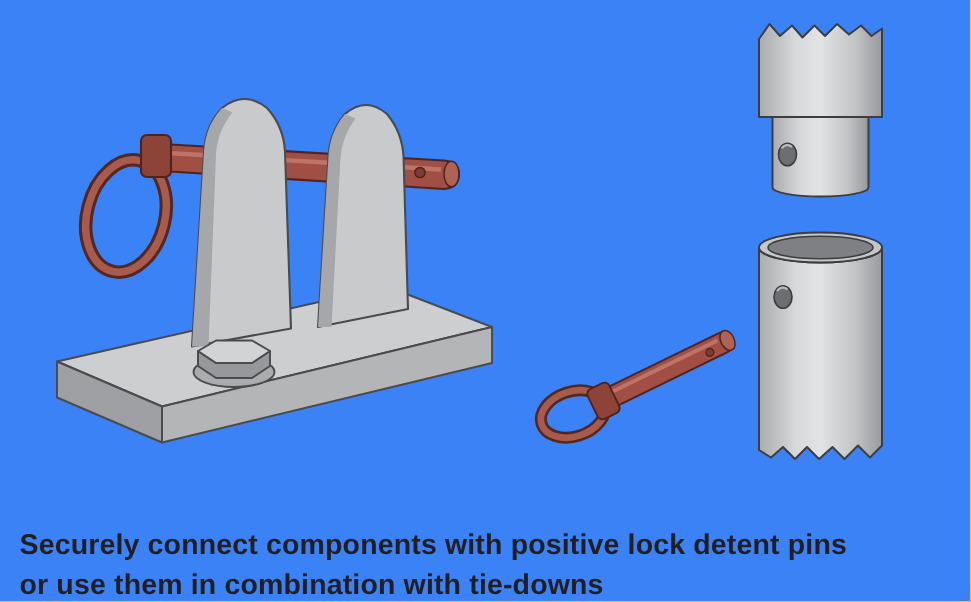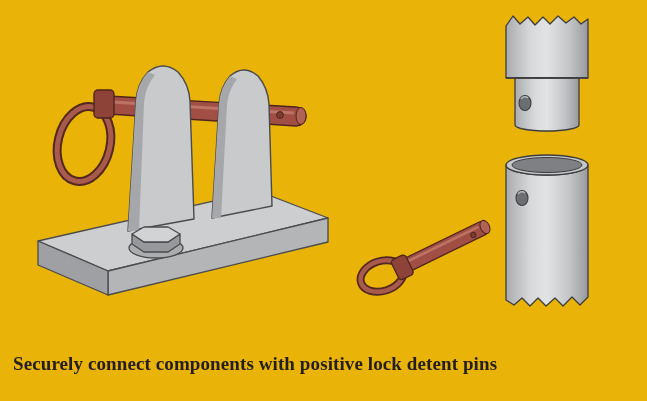--- a/index.html
+++ b/index.html
@@ -1,18 +1,18 @@
 <!DOCTYPE html>
 <html><head>
 <meta charset="utf-8">
 <style>
   html,body{margin:0;padding:0;background:#ffffff;}
   .canvas{
-    position:relative;width:647px;height:401px;background:#eab308;
-    overflow:hidden;font-family:Liberation Serif, serif;
+    position:relative;width:647px;height:401px;background:#3b82f6;
+    overflow:hidden;font-family:Liberation Sans, sans-serif;
   }
   .fig{position:absolute;margin:0;padding:0;}
   .fig svg{display:block;}
   .fig-clevis{left:8px;top:46px;width:335px;height:282px;}
   .fig-pin{left:350px;top:198px;width:155px;height:108px;}
   .fig-tubes{left:500px;top:12px;width:95px;height:300px;}
   .caption{
     position:absolute;left:13px;top:331px;width:625px;
     color:#231f20;font-weight:700;font-size:19px;line-height:27px;
     letter-spacing:0.1px;
@@ -108,15 +108,16 @@
         <g>
           <ellipse cx="22" cy="186" rx="6" ry="7.5" fill="#6d6e71" stroke="#3c3d3f" stroke-width="1.1"></ellipse>
           <path d="M18,182 A5,6 0 0 1 25,181" fill="none" stroke="#b9babc" stroke-width="1.4"></path>
         </g>
       </g>
     </svg>
   </figure>
 
   <p class="caption">
     <span>Securely connect components with positive lock detent pins</span><br>
+    <span>or use them in combination with tie-downs</span>
   </p>
 
 </div>
 
 </body></html>

